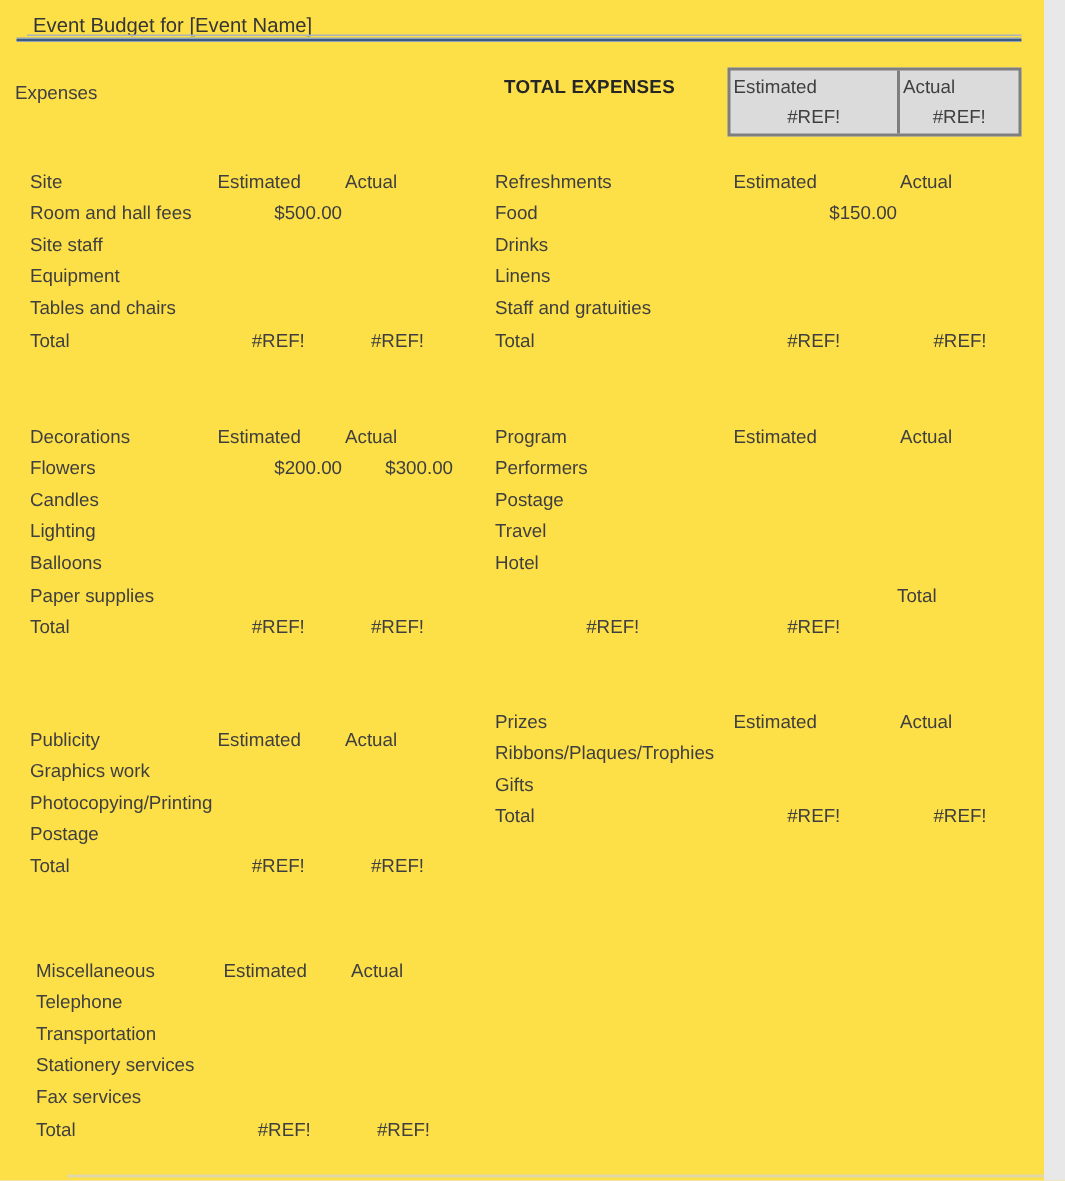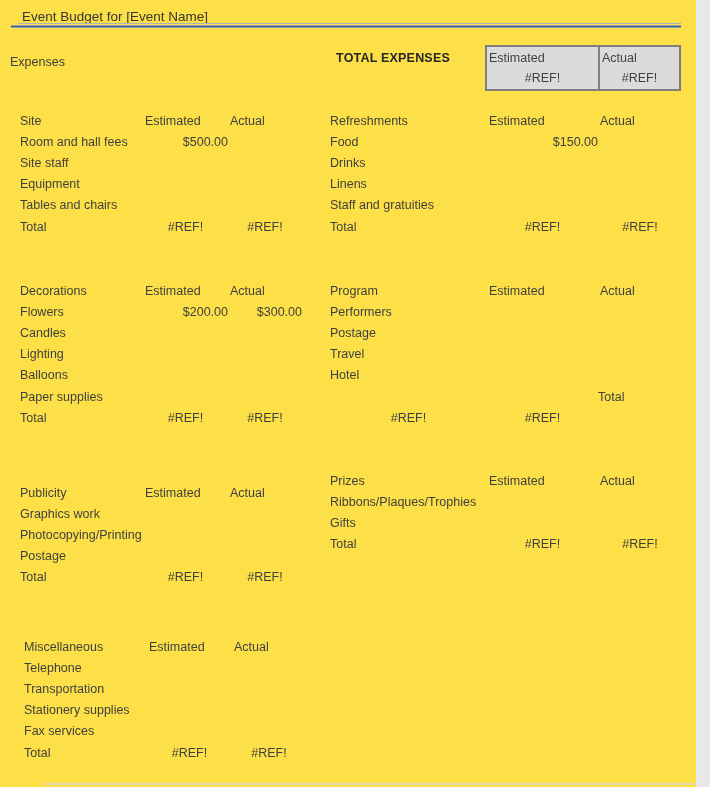--- a/index.html
+++ b/index.html
@@ -203,21 +203,21 @@
   <div class="sec left" style="left:24px; top:620px;margin-top:16px;">
     <div class="cell">Miscellaneous</div>
     <div class="cell hdr">Estimated</div>
     <div class="cell hdr">Actual</div>
     <div class="cell">Telephone</div>
     <div class="cell num"></div>
     <div class="cell num"></div>
     <div class="cell">Transportation</div>
     <div class="cell num"></div>
     <div class="cell num"></div>
-    <div class="cell">Stationery supplies</div>
+    <div class="cell">Stationery services</div>
     <div class="cell num"></div>
     <div class="cell num"></div>
     <div class="cell">Fax services</div>
     <div class="cell num"></div>
     <div class="cell num"></div>
     <div class="cell">Total</div>
     <div class="cell err">#REF!</div>
     <div class="cell err">#REF!</div>
   </div>
 

